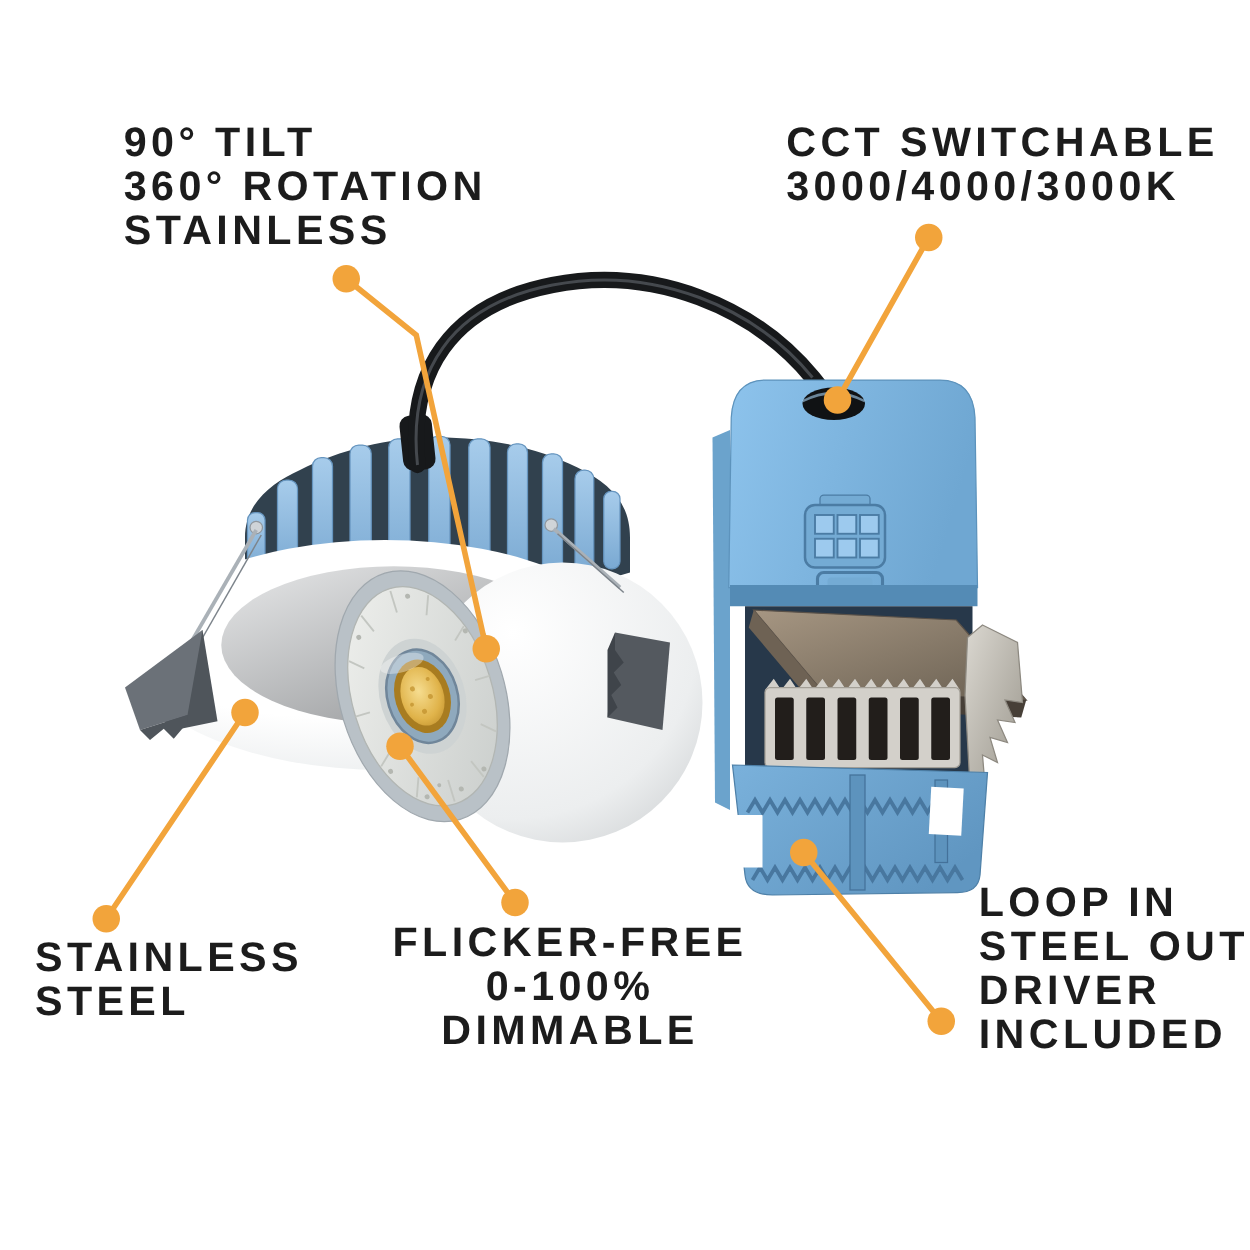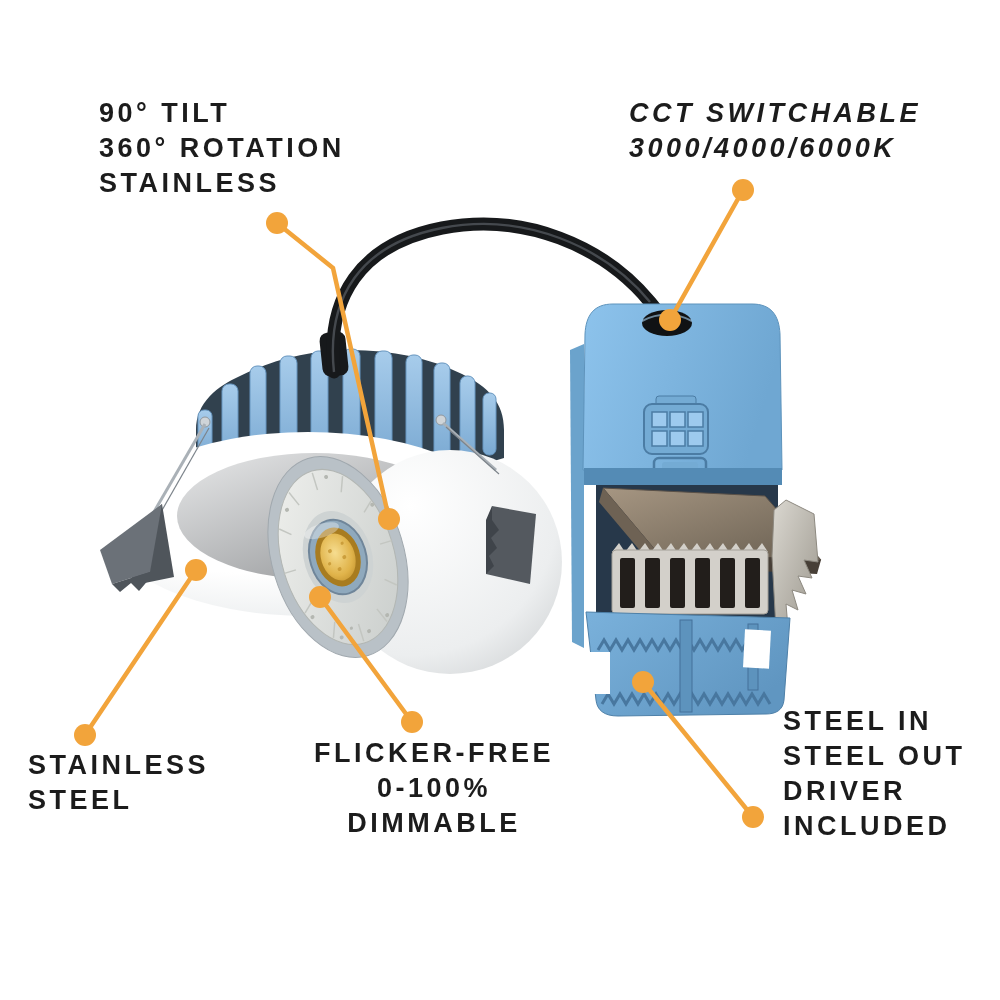--- a/index.html
+++ b/index.html
@@ -5,21 +5,21 @@
   html,body{margin:0;padding:0;background:#fff;}
   .canvas{
     position:relative;width:1000px;height:1000px;
     background:var(--background,#ffffff);overflow:hidden;
     font-family:"Liberation Sans",sans-serif;
   }
   .art{position:absolute;left:0;top:0;}
   .label{
     position:absolute;
     font-weight:bold;
-    font-size:27px;
+    font-size:33px;
     letter-spacing:3.5px;
     line-height:35px;
     color:var(--text,#1c1c1c);
     white-space:nowrap;
   }
   .label span{display:block;}
 </style>
 </head>
 <body>
 
@@ -258,36 +258,36 @@
       </g>
     </g>
   </svg>
 
   <div class="label" style="left:99px;top:96px;">
     <span>90° TILT</span>
     <span>360° ROTATION</span>
     <span>STAINLESS</span>
   </div>
 
-  <div class="label" style="left:629px;top:96px;font-style:italic;">
+  <div class="label" style="left:629px;top:96px;">
     <span>CCT SWITCHABLE</span>
-    <span>3000/4000/6000K</span>
+    <span>3000/4000/3000K</span>
   </div>
 
   <div class="label" style="left:28px;top:748px;">
     <span>STAINLESS</span>
     <span>STEEL</span>
   </div>
 
   <div class="label" style="left:314px;top:736px;text-align:center;">
     <span>FLICKER-FREE</span>
     <span>0-100%</span>
     <span>DIMMABLE</span>
   </div>
 
   <div class="label" style="left:783px;top:704px;">
-    <span>STEEL IN</span>
+    <span>LOOP IN</span>
     <span>STEEL OUT</span>
     <span>DRIVER</span>
     <span>INCLUDED</span>
   </div>
 
 </div>
 
 </body></html>

